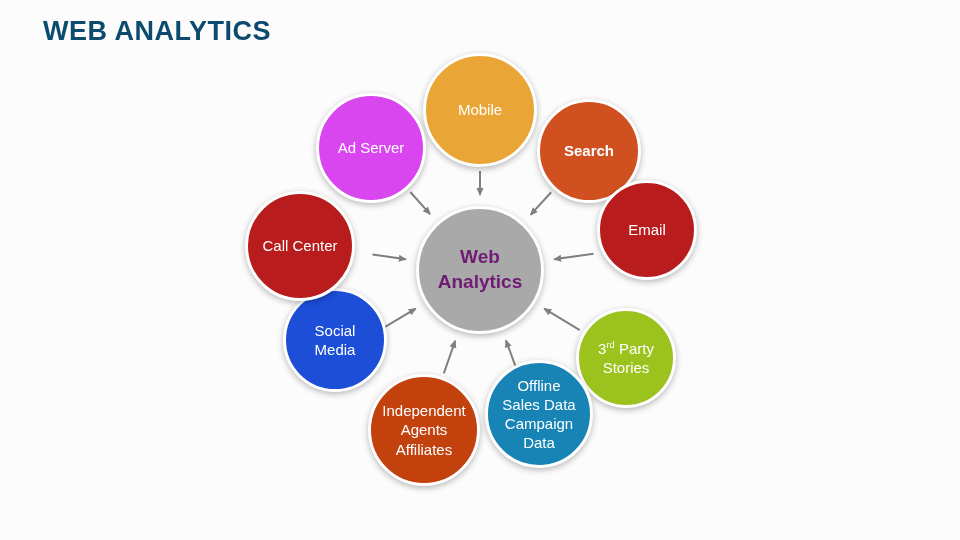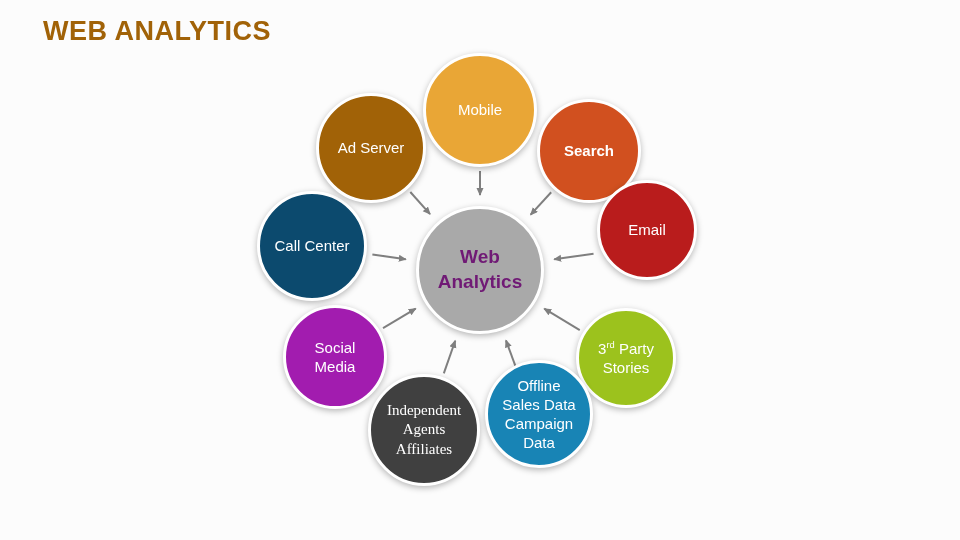--- a/index.html
+++ b/index.html
@@ -17,21 +17,21 @@
     height: 540px;
   }
   .title {
     position: absolute;
     left: 43px;
     top: 16px;
     margin: 0;
     font-size: 27px;
     font-weight: 800;
     letter-spacing: 0.5px;
-    color: #a16207;
+    color: #0c4a6e;
   }
   .arrows {
     position: absolute;
     left: 0;
     top: 0;
     width: 960px;
     height: 540px;
     pointer-events: none;
   }
   .node {
@@ -94,29 +94,29 @@
       </div>
       <div class="node" style="left: 597px; top: 180px; height: 100px; width: 100px; background: #b91c1c;">
         <span class="node-label">Email</span>
       </div>
       <div class="node" style="left: 576px; top: 308px; height: 100px; width: 100px; background: rgb(156, 194, 29);">
         <span class="node-label">3<sup>rd</sup> Party<br>Stories</span>
       </div>
       <div class="node" style="left: 485px; top: 360px; height: 108px; width: 108px; background: rgb(24, 132, 181);">
         <span class="node-label">Offline<br>Sales Data<br>Campaign<br>Data</span>
       </div>
-      <div class="node" style="left: 368px; top: 374px; height: 112px; width: 112px; background: #404040; font-family: Liberation Serif, serif;">
+      <div class="node" style="left: 368px; top: 374px; height: 112px; width: 112px; background: #c2410c;">
         <span class="node-label">Independent<br>Agents<br>Affiliates</span>
       </div>
-      <div class="node" style="left: 283px; top: 305px; height: 104px; width: 104px; background: #a21caf;">
+      <div class="node" style="left: 283px; top: 288px; height: 104px; width: 104px; background: #1d4ed8;">
         <span class="node-label">Social<br>Media</span>
       </div>
-      <div class="node" style="left: 257px; top: 191px; height: 110px; width: 110px; background: #0c4a6e;">
+      <div class="node" style="left: 245px; top: 191px; height: 110px; width: 110px; background: #b91c1c;">
         <span class="node-label">Call Center</span>
       </div>
-      <div class="node" style="left: 316px; top: 93px; height: 110px; width: 110px; background: #a16207;">
+      <div class="node" style="left: 316px; top: 93px; height: 110px; width: 110px; background: #d946ef;">
         <span class="node-label">Ad Server</span>
       </div>
       <div class="node center-node" style="left: 416px; top: 206px; height: 128px; width: 128px; background: rgb(169, 169, 169);">
         <span class="node-label">Web<br>Analytics</span>
       </div>
     </div>
 </div>
 
 </body></html>

